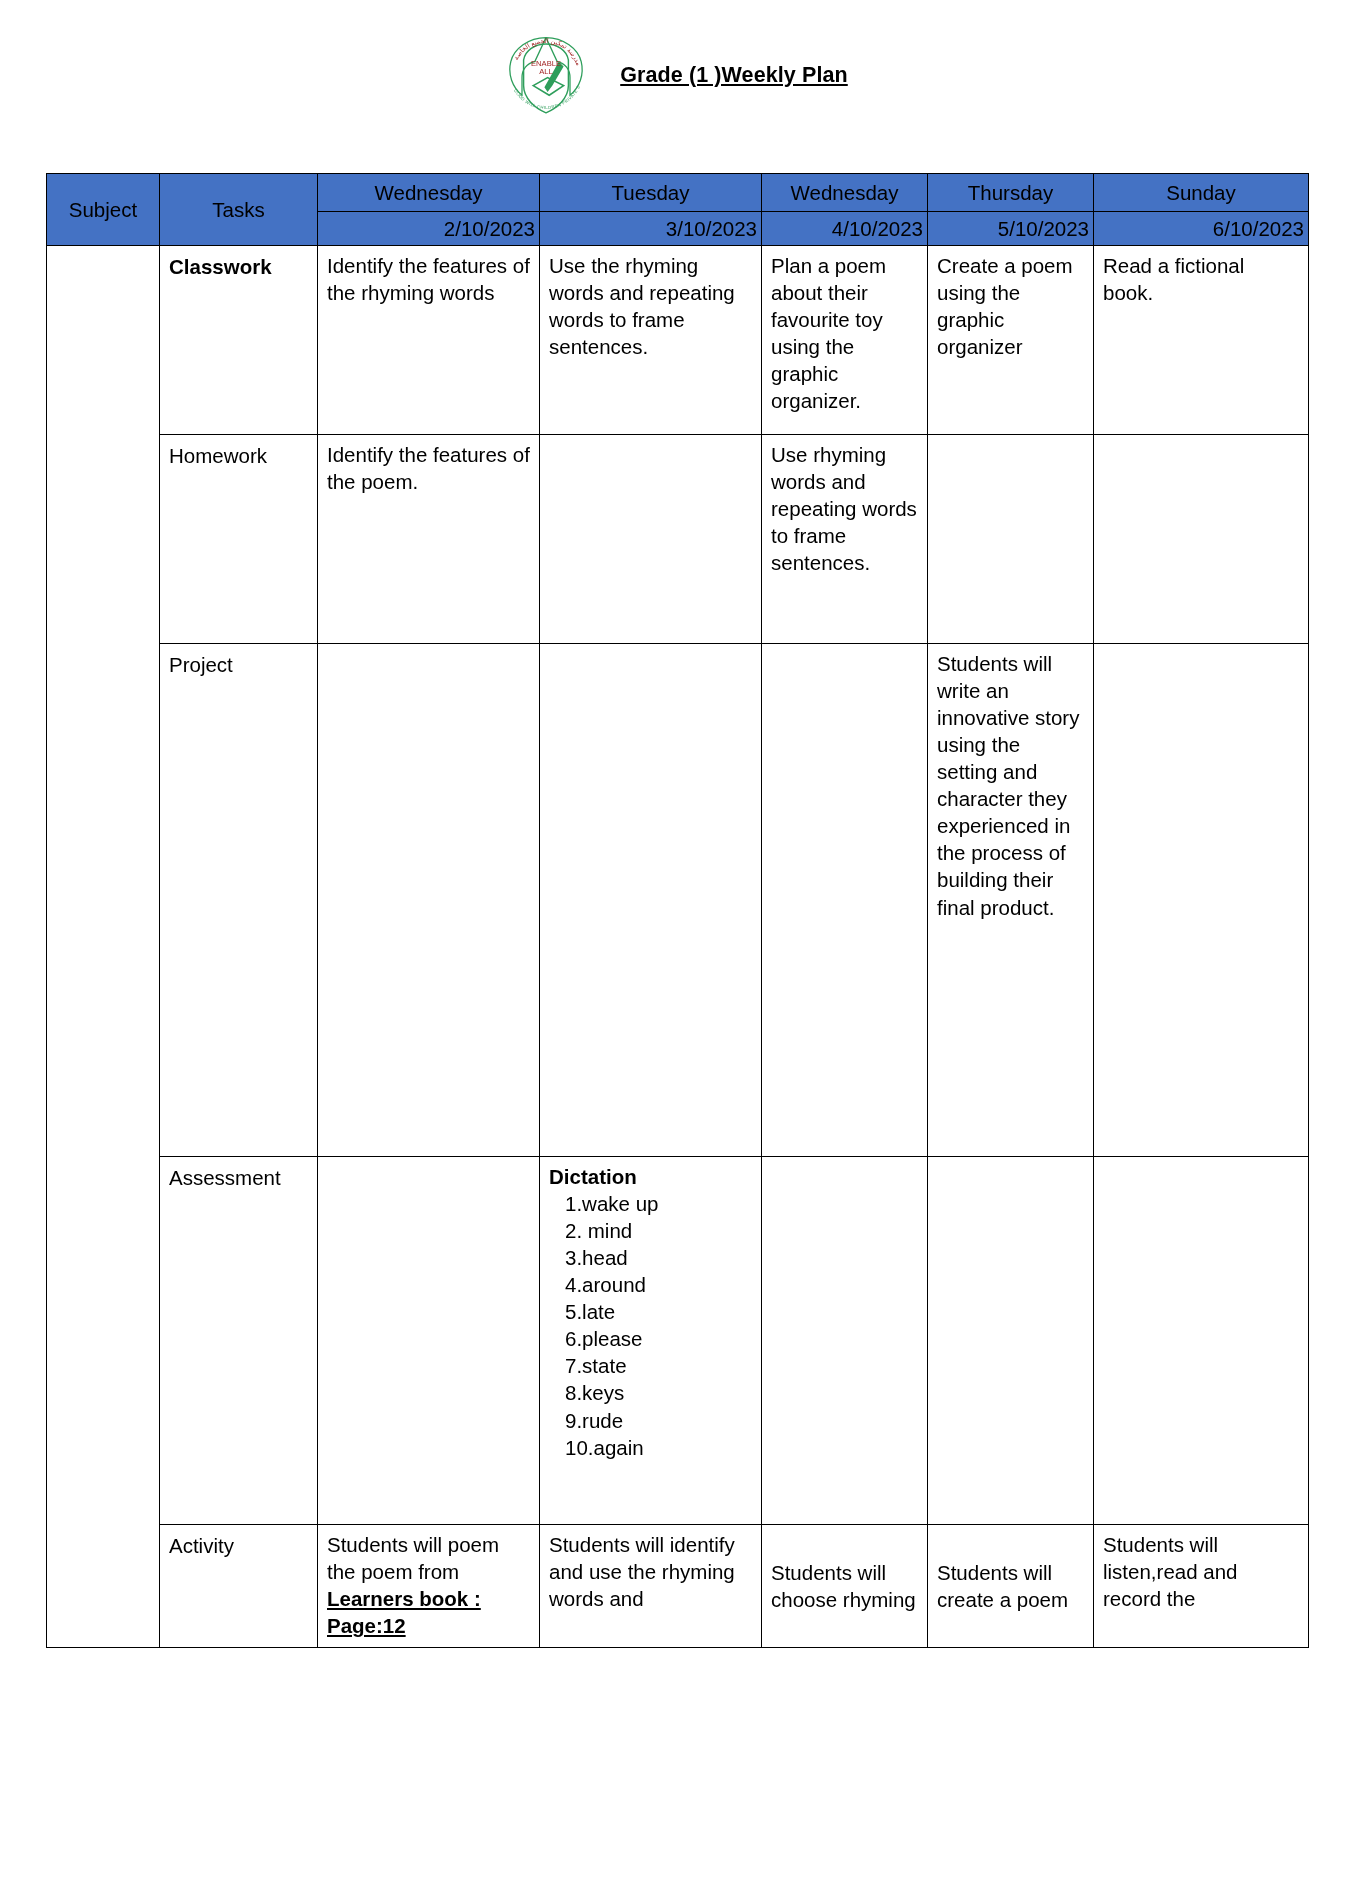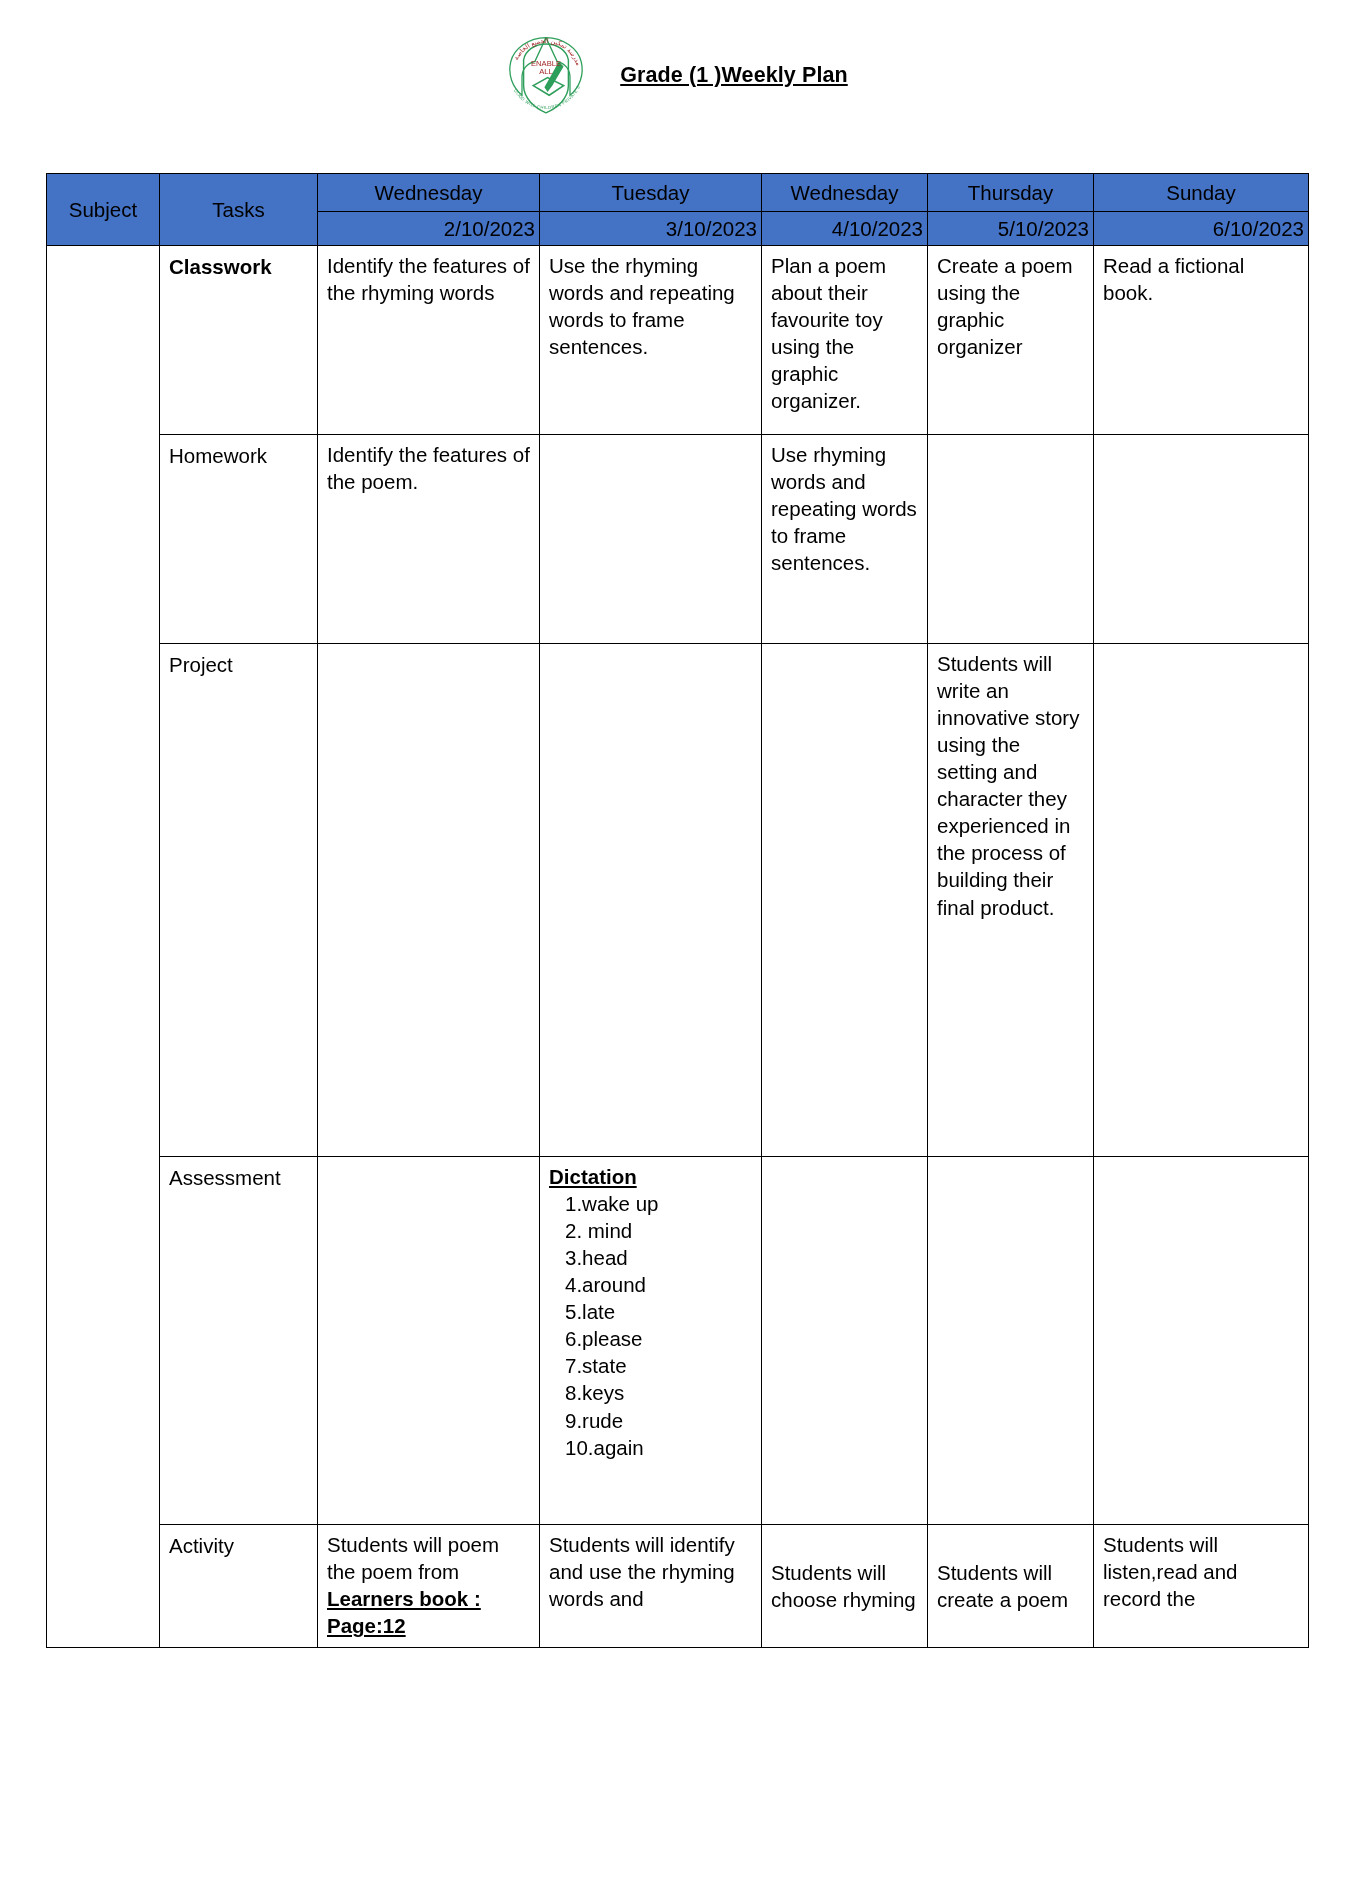--- a/index.html
+++ b/index.html
@@ -91,21 +91,20 @@
   col.c-subject { width: 113px; }
   col.c-tasks   { width: 158px; }
   col.c-mon     { width: 222px; }
   col.c-tue     { width: 222px; }
   col.c-wed     { width: 166px; }
   col.c-thu     { width: 166px; }
   col.c-fri     { width: 215px; }
 
   .dict-title {
     font-weight: bold;
-    text-decoration: underline;
     display: block;
   }
   .dict-item { display: block; margin-left: 16px; }
 
   u.b { font-weight: bold; text-decoration: underline; }
 
   .cell-mid { vertical-align: middle !important; }
 </style>
 </head>
 <body>

